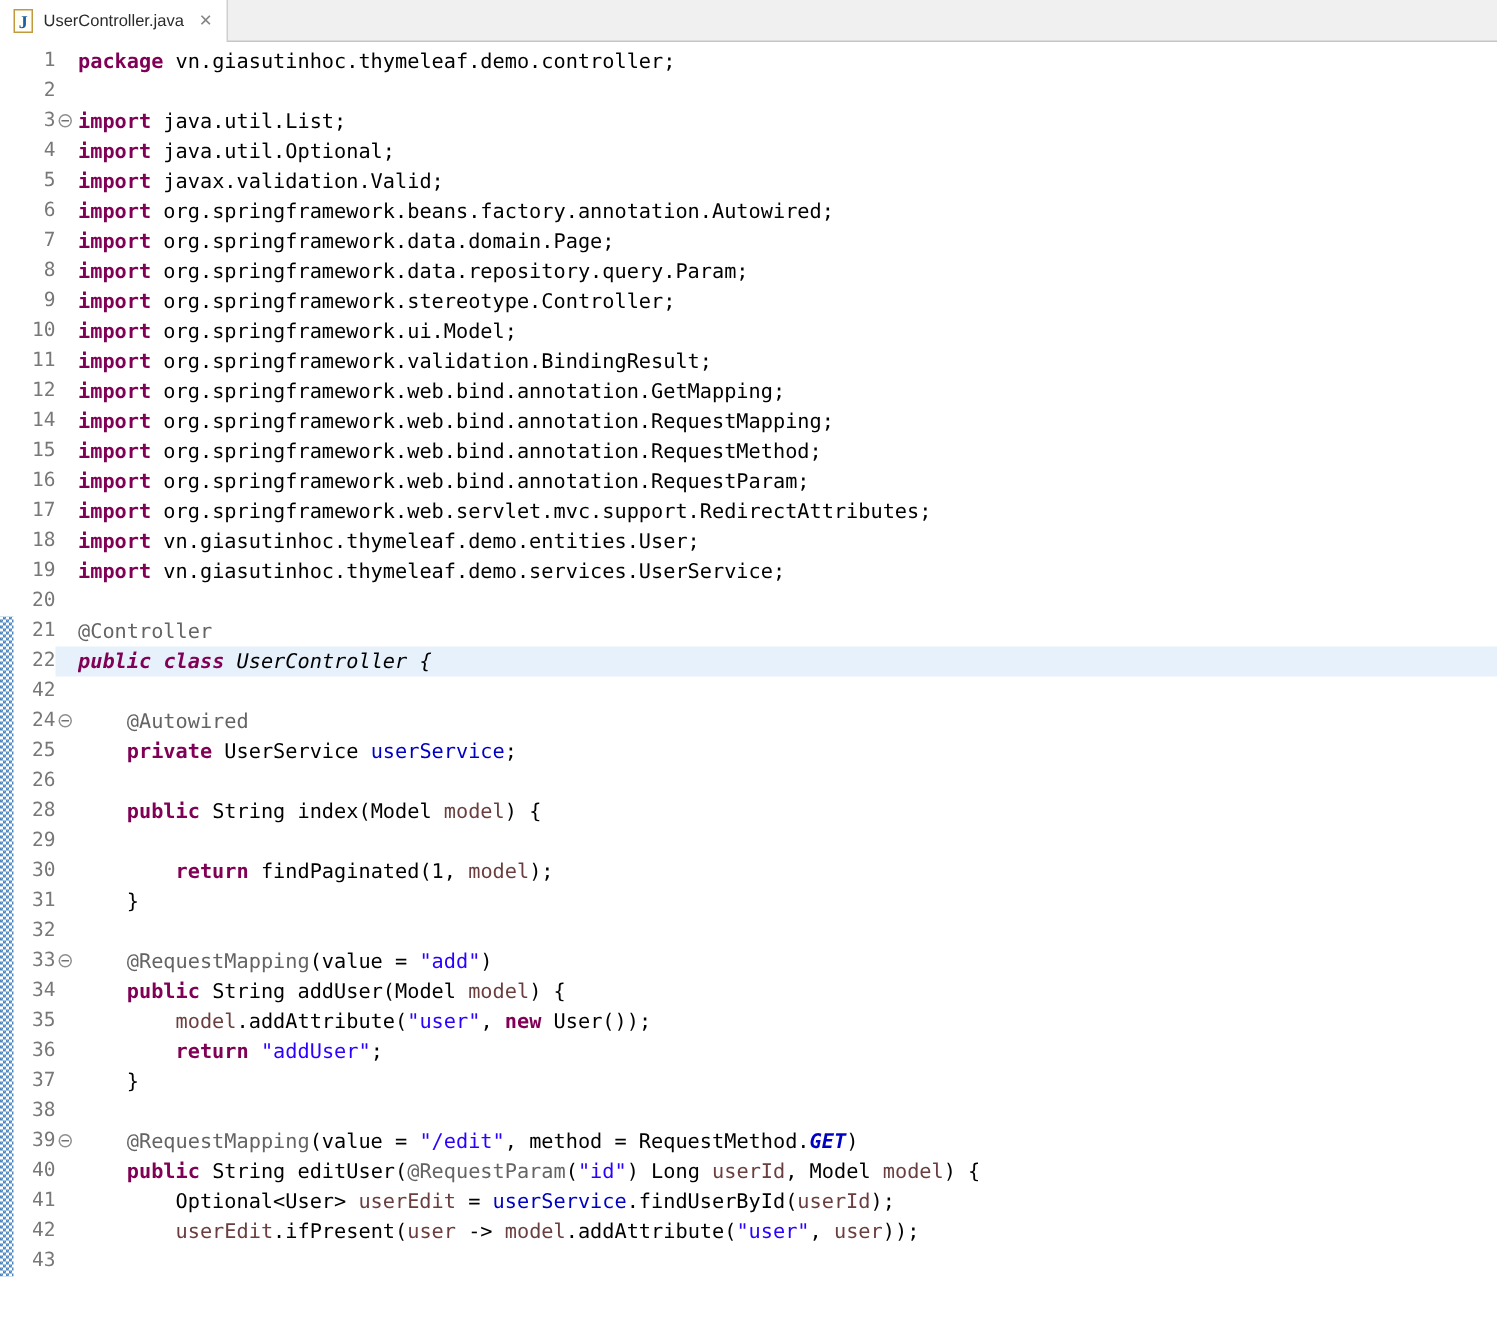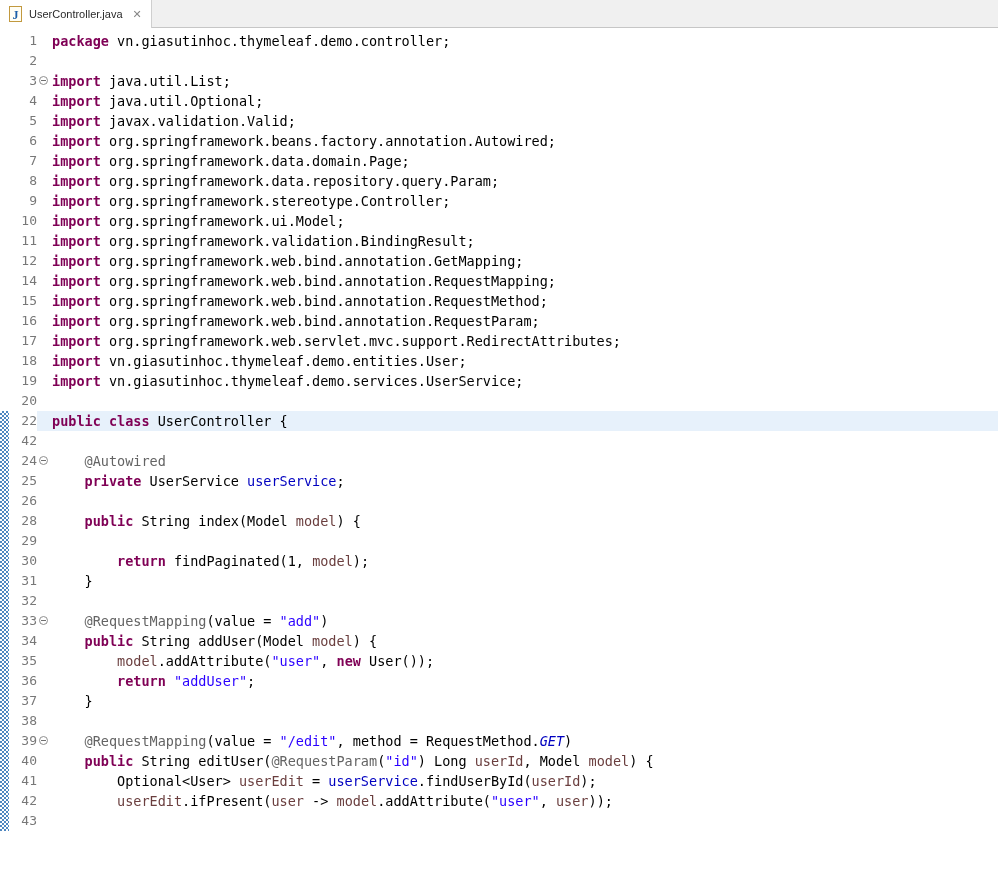--- a/index.html
+++ b/index.html
@@ -87,28 +87,28 @@
     position: absolute;
     left: 1px; right: 1px; top: 3px;
     height: 1px;
     background: #707070;
   }
   .code {
     flex: 1 1 auto;
     white-space: pre;
     line-height: 20px;
   }
-  .line.current .fold, .line.current .code { background: var(--current-line-bg); }
+  .line.current .fold, .line.current .code { background: var(--current-line-bg); font-style: italic; }
 
   .tk-k { color: var(--keyword); font-weight: bold; }
   .tk-d { color: var(--default); }
   .tk-s { color: var(--string); }
   .tk-a { color: var(--annotation); }
   .tk-f { color: var(--field); }
-  .tk-g { color: var(--static-field); font-weight: normal; font-style: italic; }
+  .tk-g { color: var(--static-field); font-weight: bold; font-style: italic; }
   .tk-p { color: var(--param); }
 </style>
 </head>
 <body>
 
 <div class="tabbar">
   <div class="tab">
     <span class="jicon">
       <svg width="15" height="16" viewBox="0 0 15 16" aria-hidden="true">
         <rect x="1.5" y="0.5" width="12" height="15" fill="#fffef5" stroke="#c2993f"></rect>
@@ -231,20 +231,26 @@
         <span class="num">19</span>
         <span class="fold"></span>
         <span class="code"><span class="tk-k">import</span><span class="tk-d"> vn.giasutinhoc.thymeleaf.demo.services.UserService;</span></span>
       </div>
       <div class="line">
         <span class="ruler"></span>
         <span class="num">20</span>
         <span class="fold"></span>
         <span class="code"></span>
       </div>
+      <div class="line">
+        <span class="ruler hatch"></span>
+        <span class="num">21</span>
+        <span class="fold"></span>
+        <span class="code"><span class="tk-a">@Controller</span></span>
+      </div>
       <div class="line current">
         <span class="ruler hatch"></span>
         <span class="num">22</span>
         <span class="fold"></span>
         <span class="code"><span class="tk-k">public</span><span class="tk-d"> </span><span class="tk-k">class</span><span class="tk-d"> UserController {</span></span>
       </div>
       <div class="line">
         <span class="ruler hatch"></span>
         <span class="num">42</span>
         <span class="fold"></span>

